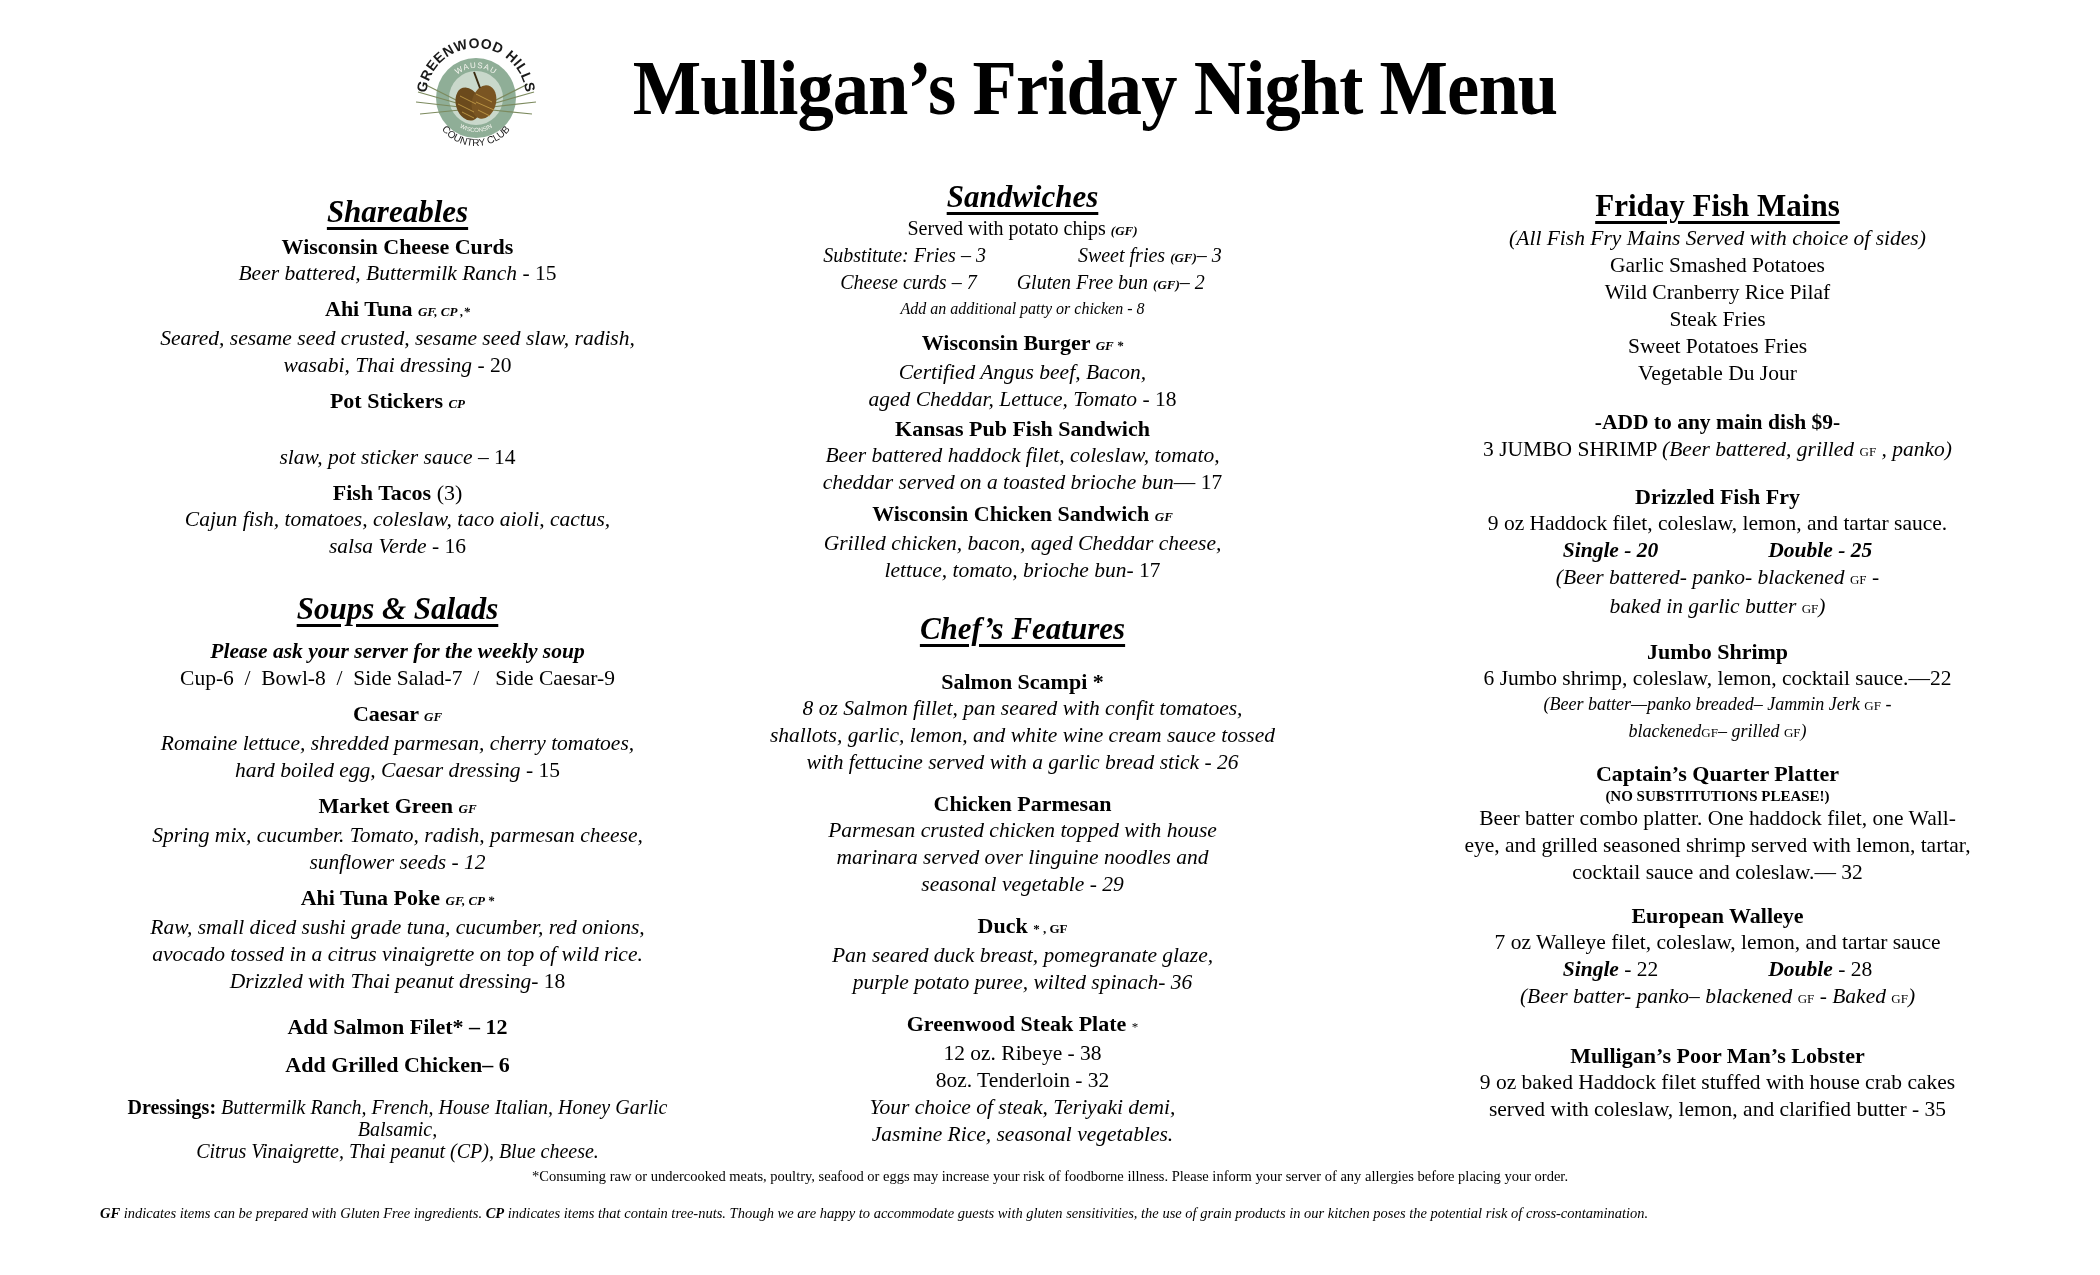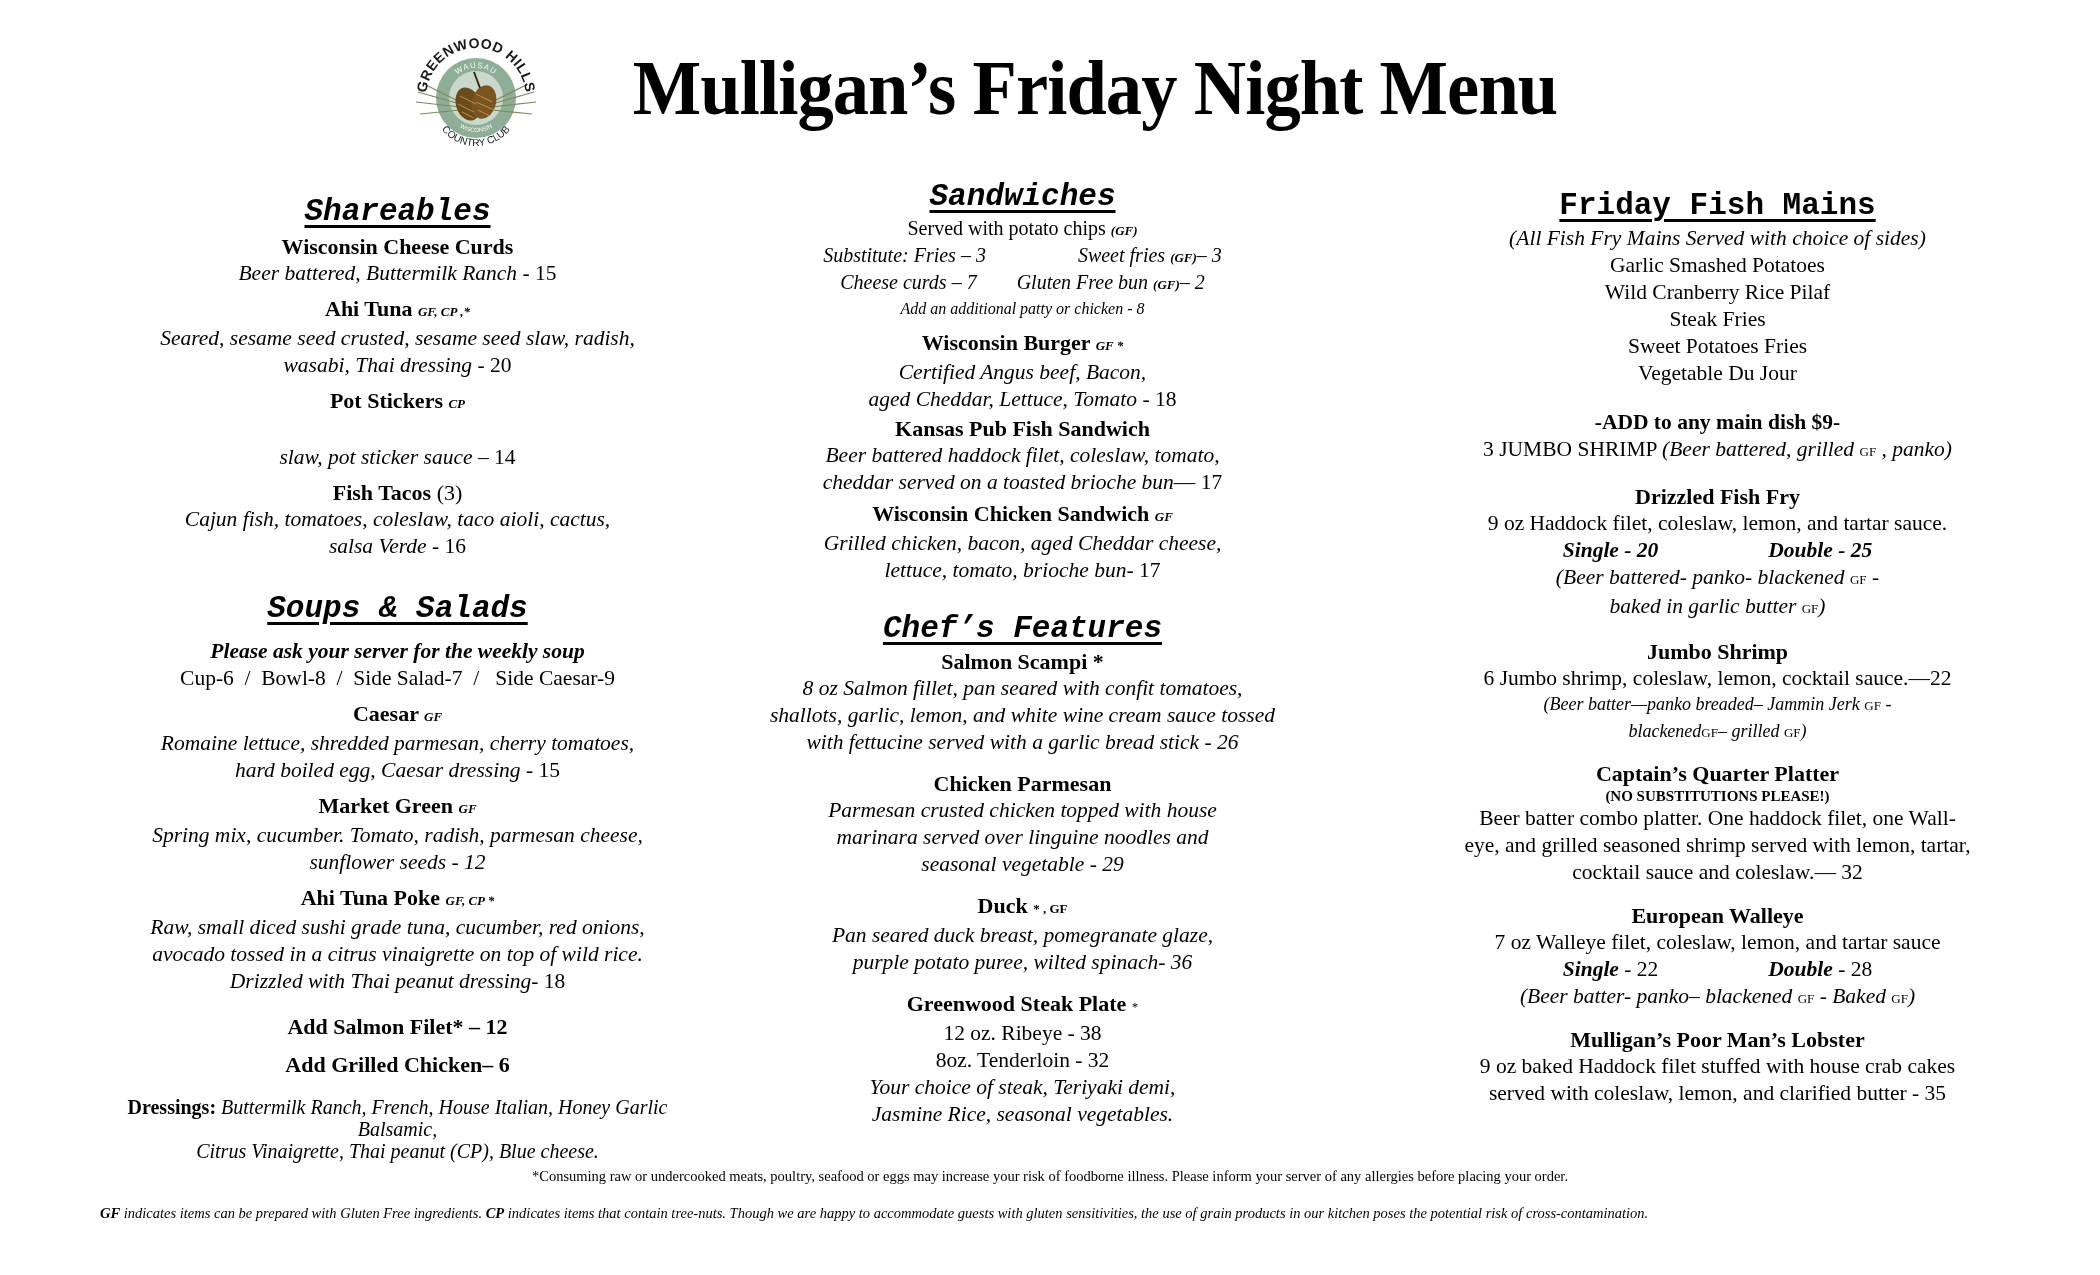--- a/index.html
+++ b/index.html
@@ -7,21 +7,21 @@
          font-family:"Liberation Serif", "DejaVu Serif", serif; }
   .logo { position:absolute; left:410px; top:32px; width:132px; height:132px; }
   .title { position:absolute; left:590px; top:40px; width:1010px; text-align:center;
            font-weight:bold; font-size:78px; line-height:96px; letter-spacing:-1px; white-space:nowrap;
            transform:scaleX(0.93); transform-origin:center; }
   .col { position:absolute; text-align:center; }
   .col-left { left:100px; width:595px; top:193px; }
   .col-mid { left:715px; width:615px; top:178px; }
   .col-right { left:1410px; width:615px; top:187px; }
   .sec-title { font-weight:bold; font-style:italic; text-decoration:underline; text-decoration-thickness:3px;
-               text-underline-offset:5px; font-size:31px; line-height:38px; margin:0;font-family:Liberation Mono, monospace; }
+               text-underline-offset:5px; font-size:31px; line-height:38px; margin:0; }
   .sec-title.upright { font-style:normal; }
   .item { margin-top:8px; }
   .item-name { font-weight:bold; font-size:22px; line-height:27px; }
   .tag { font-weight:bold; font-style:italic; font-size:13px; }
   .tag.plain { font-style:normal; font-weight:normal; font-size:13px; }
   .desc { font-style:italic; font-size:21.5px; line-height:27px; }
   .plain { font-size:21.5px; line-height:27px; }
   .price { font-style:normal; }
   .gap-s { height:10px; }
   .gap-m { height:18px; }
@@ -157,21 +157,21 @@
     <div class="item" style="margin-top:4px">
       <div class="item-name"><span>Wisconsin Chicken Sandwich</span> <span class="tag">GF</span></div>
       <div class="desc"><span>Grilled chicken, bacon, aged Cheddar cheese,</span><br><span>lettuce, tomato, brioche bun</span><span class="price">- 17</span></div>
     </div>
   </div>
 
   <div style="height:26px"></div>
 
   <div>
     <h2 class="sec-title">Chef’s Features</h2>
-    <div class="item" style="margin-top:0">
+    <div class="item" style="margin-top:20px">
       <div class="item-name">Salmon Scampi *</div>
       <div class="desc"><span>8 oz Salmon fillet, pan seared with confit tomatoes,</span><br><span>shallots, garlic, lemon, and white wine cream sauce tossed</span><br><span>with fettucine served with a garlic bread stick - 26</span></div>
     </div>
     <div class="item" style="margin-top:14px">
       <div class="item-name">Chicken Parmesan</div>
       <div class="desc"><span>Parmesan crusted chicken topped with house</span><br><span>marinara served over linguine noodles and</span><br><span>seasonal vegetable - 29</span></div>
     </div>
     <div class="item" style="margin-top:14px">
       <div class="item-name"><span>Duck</span> <span class="tag plain" style="font-weight:bold">* , GF</span></div>
       <div class="desc"><span>Pan seared duck breast, pomegranate glaze,</span><br><span>purple potato puree, wilted spinach- 36</span></div>
@@ -223,21 +223,21 @@
     <div class="item" style="margin-top:16px">
       <div class="item-name">European Walleye</div>
       <div class="plain">7 oz Walleye filet, coleslaw, lemon, and tartar sauce</div>
       <div class="plain row2" style="gap:110px">
         <span><b><i>Single</i></b><span> - 22</span></span>
         <span><b><i>Double</i></b><span> - 28</span></span>
       </div>
       <div class="desc">(Beer batter- panko– blackened <span class="tag plain">GF</span> - Baked <span class="tag plain">GF</span>)</div>
     </div>
 
-    <div class="item" style="margin-top:14px">
+    <div class="item" style="margin-top:30px">
       <div class="item-name">Mulligan’s Poor Man’s Lobster</div>
       <div class="plain"><span>9 oz baked Haddock filet stuffed with house crab cakes</span><br><span>served with coleslaw, lemon, and clarified butter - 35</span></div>
     </div>
   </div>
 </div>
 
 <div class="footer1">*Consuming raw or undercooked meats, poultry, seafood or eggs may increase your risk of foodborne illness. Please inform your server of any allergies before placing your order.</div>
 <div class="footer2">
   <b>GF</b><span> indicates items can be prepared with Gluten Free ingredients. </span><b>CP</b><span> indicates items that contain tree-nuts. Though we are happy to accommodate guests with gluten sensitivities, the use of grain products in our kitchen poses the potential risk of cross-contamination.</span>
 </div>

